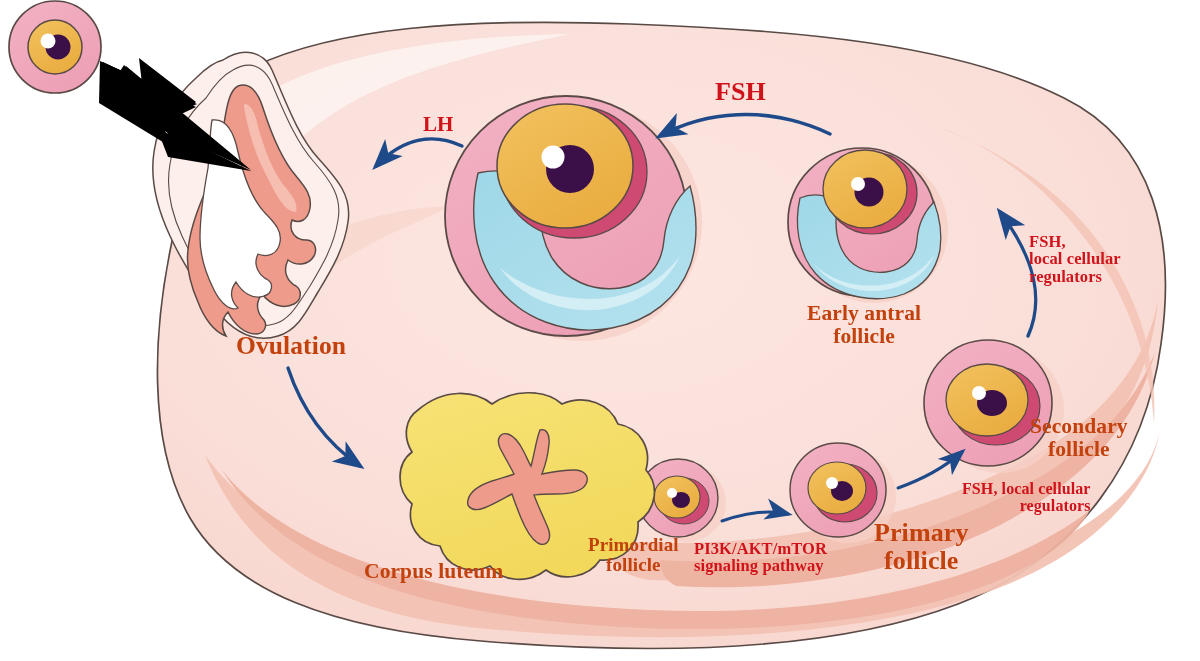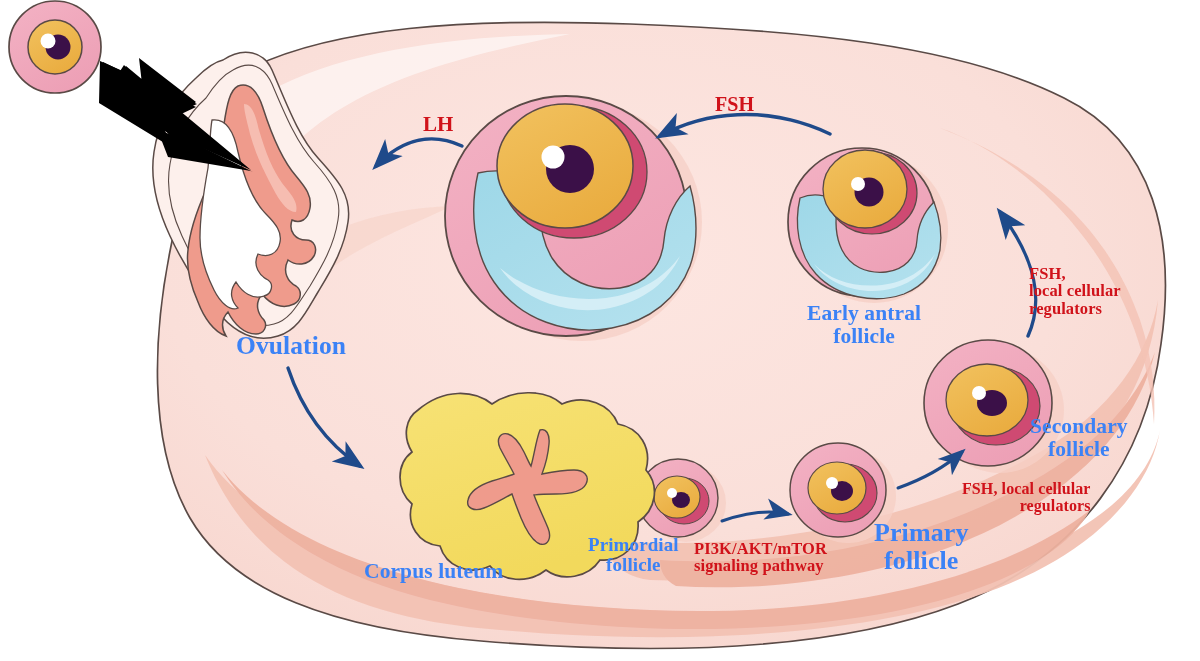--- a/index.html
+++ b/index.html
@@ -9,39 +9,39 @@
     font-family:"Liberation Serif", "DejaVu Serif", serif;
     position:relative;
   }
   #stage{position:absolute;left:0;top:0;width:1200px;height:661px;}
   svg.diagram{position:absolute;left:0;top:0;width:1200px;height:661px;display:block;}
 
   .lbl{
     position:absolute;
     font-family:"Liberation Serif","DejaVu Serif",serif;
     font-weight:bold;
-    color:#3b82f6;
+    color:#c2410c;
     line-height:1.06;
     text-align:center;
     white-space:pre-line;
     letter-spacing:.1px;
   }
   .lbl-red{ color:#d0121a; }
 
   .s-ovulation{ left:236px; top:332px; font-size:25.5px; }
   .s-antral{ left:511px; top:332px; font-size:23px; }
   .s-earlyantral{ left:807px; top:302px; font-size:21.5px; }
   .s-secondary{ left:1030px; top:415px; font-size:21.5px; }
   .s-corpus{ left:364px; top:551px; font-size:21.5px;margin-top:9px; }
   .s-primordial{ left:588px; top:535px; font-size:19px; }
   .s-primary{ left:874px; top:519px; font-size:26px; }
 
   .s-lh{ left:399px; top:113px; font-size:21px;margin-left:24px; }
-  .s-fsh{ left:715px; top:94px; font-size:20px; }
-  .s-fshlocal1{ left:1029px; top:233px; font-size:16.5px; text-align:left;margin-top:32px; }
+  .s-fsh{ left:715px; top:78px; font-size:26px; }
+  .s-fshlocal1{ left:1029px; top:233px; font-size:16.5px; text-align:left; }
   .s-fshlocal2{ left:962px; top:481px; font-size:16px; text-align:right; }
   .s-pi3k{ left:694px; top:540px; font-size:16.5px; text-align:left; }
 </style>
 </head>
 <body>
 
 <div id="stage">
 
   <svg class="diagram" viewBox="0 0 1200 661" xmlns="http://www.w3.org/2000/svg">
     <defs>

